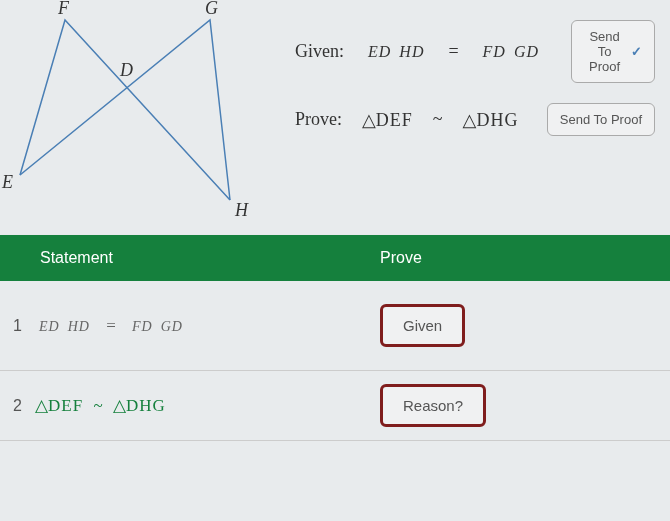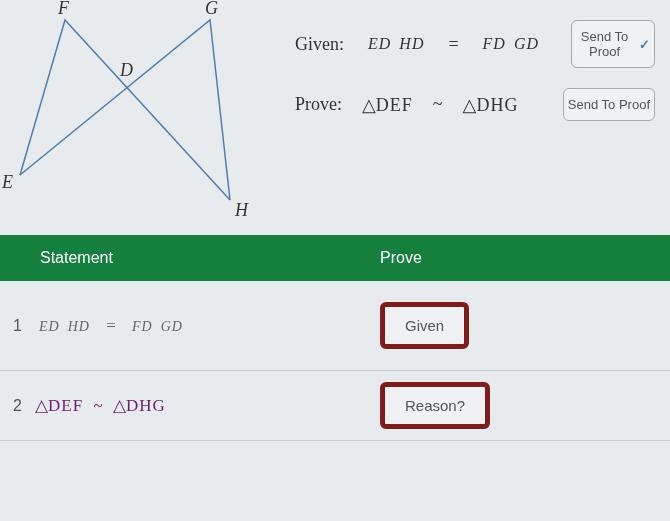--- a/index.html
+++ b/index.html
@@ -62,21 +62,21 @@
       height: 1px;
       background: #333;
     }
     .send-btn {
       font-family: Arial, sans-serif;
       font-size: 13px;
       color: #555;
       background: #f0f1f2;
       border: 1px solid #aaa;
       border-radius: 6px;
-      padding: 8px 4px;
+      padding: 8px 12px;
       cursor: pointer;
       display: flex;
       align-items: center;
       gap: 6px;
       margin-left: 28px;
     }
     .check {
       color: #4a7fb5;
       font-weight: bold;
     }
@@ -118,21 +118,21 @@
     }
     .row-reason {
       width: 300px;
       padding-left: 10px;
     }
     .reason-btn {
       font-family: Arial, sans-serif;
       font-size: 15px;
       color: #555;
       background: #f0f1f2;
-      border: 5px solid #7f1d1d;
+      border: 3px solid #7f1d1d;
       border-radius: 6px;
       padding: 10px 20px;
       cursor: pointer;
     }
     .small-frac .num, .small-frac .den { font-size: 14px; color:#666; }
     .small-frac .bar { background:#666; }
   </style>
 </head>
 <body>
 
@@ -208,21 +208,21 @@
       <span class="den">GD</span>
     </span>
   </div>
   <div class="row-reason">
     <button class="reason-btn">Given</button>
   </div>
 </div>
 
 <div class="proof-row">
   <div class="row-num">2</div>
-  <div class="row-statement" style="color:#701a75;">
+  <div class="row-statement" style="color:#15803d;">
     <span><span class="triangle-sym">△</span><span class="italic">DEF</span></span>
     <span style="margin:0 6px;">~</span>
     <span><span class="triangle-sym">△</span><span class="italic">DHG</span></span>
   </div>
   <div class="row-reason">
     <button class="reason-btn">Reason?</button>
   </div>
 </div>
 
 </body></html>

